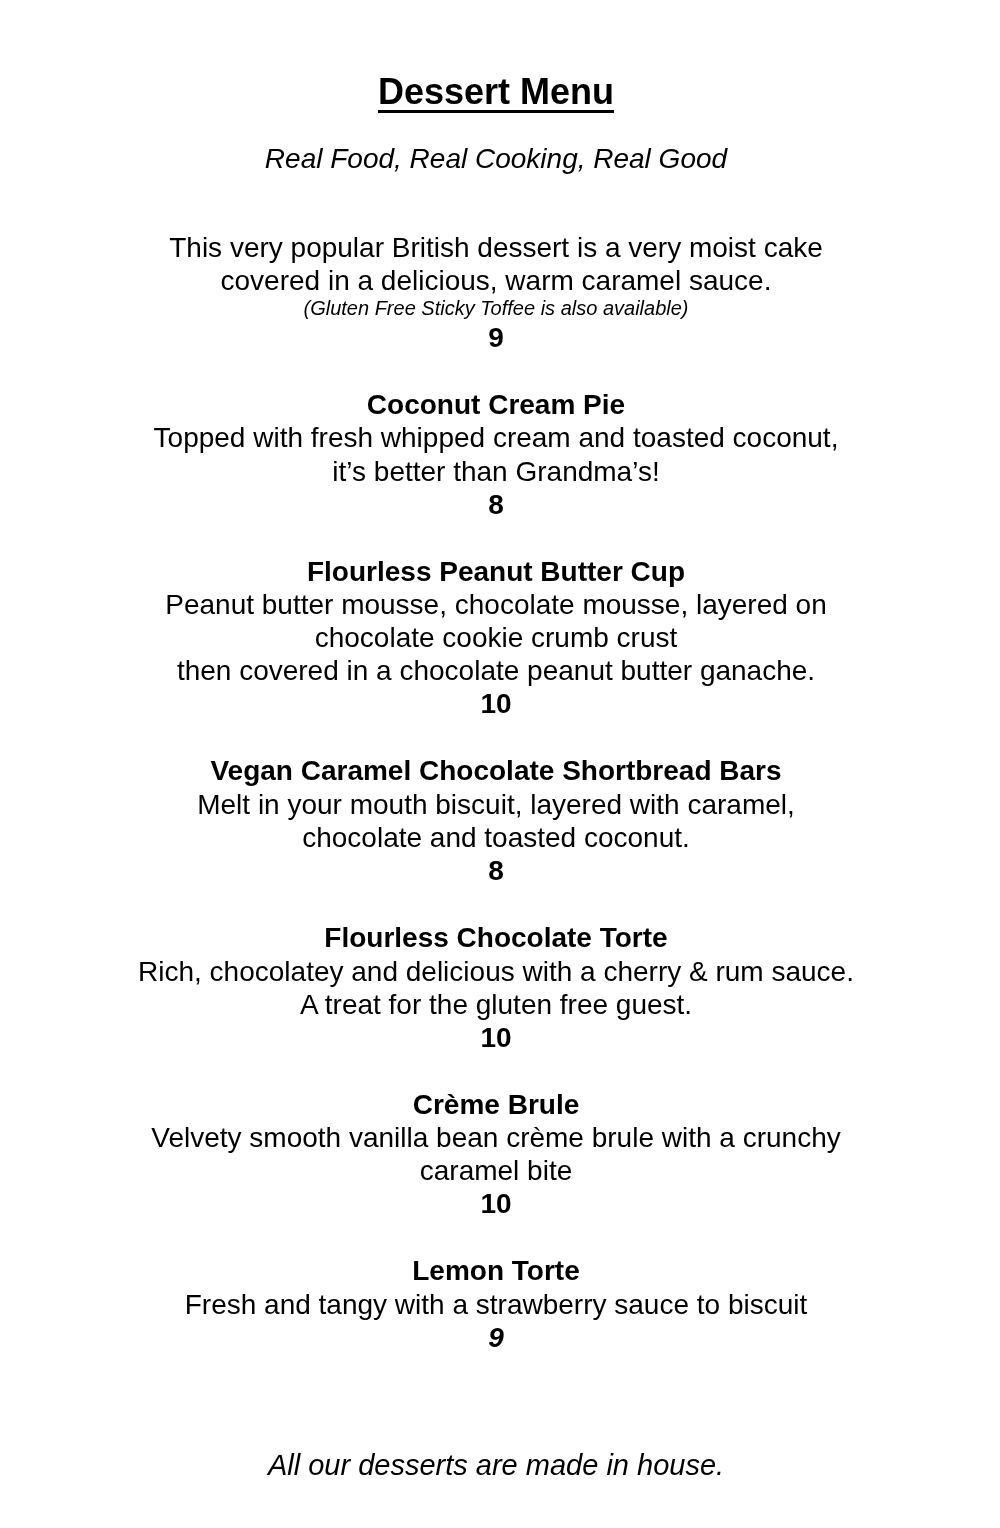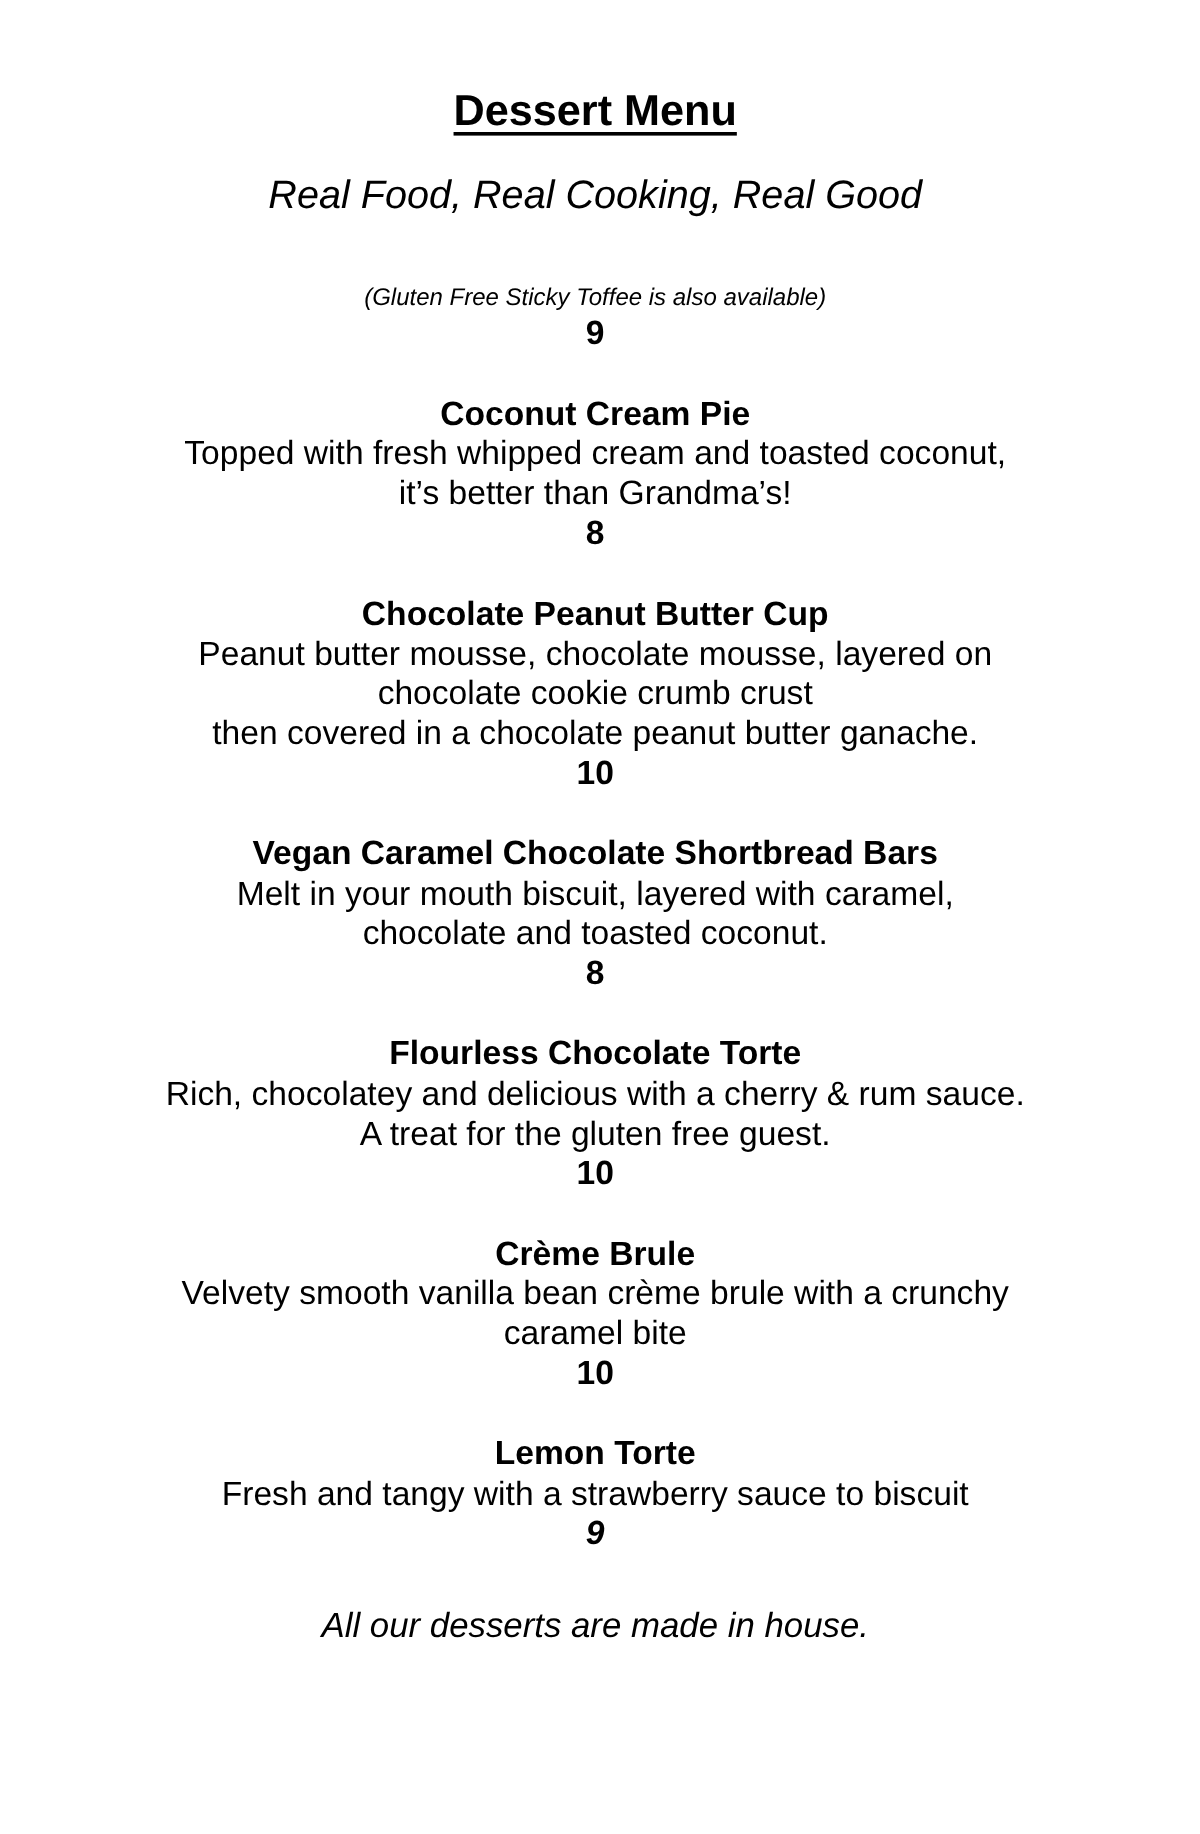--- a/index.html
+++ b/index.html
@@ -25,21 +25,21 @@
     display: inline-block;
     font-size: 36px;
     font-weight: bold;
     text-decoration: underline;
     text-underline-offset: 6px;
     line-height: 1.1;
     margin: 0;
   }
   .title-row { margin: 0; }
   .tagline {
-    font-size: 33px;
+    font-size: 28px;
     font-style: italic;
     margin-top: 30px;
     line-height: 1.2;
   }
   .menu-items {
     margin-top: 56px;
   }
   .menu-item {
     margin-bottom: 34px;
   }
@@ -62,51 +62,53 @@
     font-size: 28px;
     font-weight: bold;
     line-height: 1.18;
   }
   .item-price.italic {
     font-style: italic;
   }
   .doc-footer {
     font-size: 29px;
     font-style: italic;
-    margin-top: 44px;
+    margin-top: 94px;
     line-height: 1.2;
   }
 </style>
 </head>
 <body>
 
 <div class="menu-doc">
 
   <div class="title-row">
     <h1 class="doc-title">Dessert Menu</h1>
   </div>
 
   <div class="tagline">Real Food, Real Cooking, Real Good</div>
 
   <div class="menu-items">
 
     <div class="menu-item">
+      <div class="item-desc">This very popular British dessert is a very moist cake
+covered in a delicious, warm caramel sauce.</div>
       <div class="item-note">(Gluten Free Sticky Toffee is also available)</div>
       <div class="item-price">9</div>
     </div>
 
     <div class="menu-item">
       <div class="item-name">Coconut Cream Pie</div>
       <div class="item-desc">Topped with fresh whipped cream and toasted coconut,
 it’s better than Grandma’s!</div>
       <div class="item-price">8</div>
     </div>
 
     <div class="menu-item">
-      <div class="item-name">Chocolate Peanut Butter Cup</div>
+      <div class="item-name">Flourless Peanut Butter Cup</div>
       <div class="item-desc">Peanut butter mousse, chocolate mousse, layered on
 chocolate cookie crumb crust
 then covered in a chocolate peanut butter ganache.</div>
       <div class="item-price">10</div>
     </div>
 
     <div class="menu-item">
       <div class="item-name">Vegan Caramel Chocolate Shortbread Bars</div>
       <div class="item-desc">Melt in your mouth biscuit, layered with caramel,
 chocolate and toasted coconut.</div>

